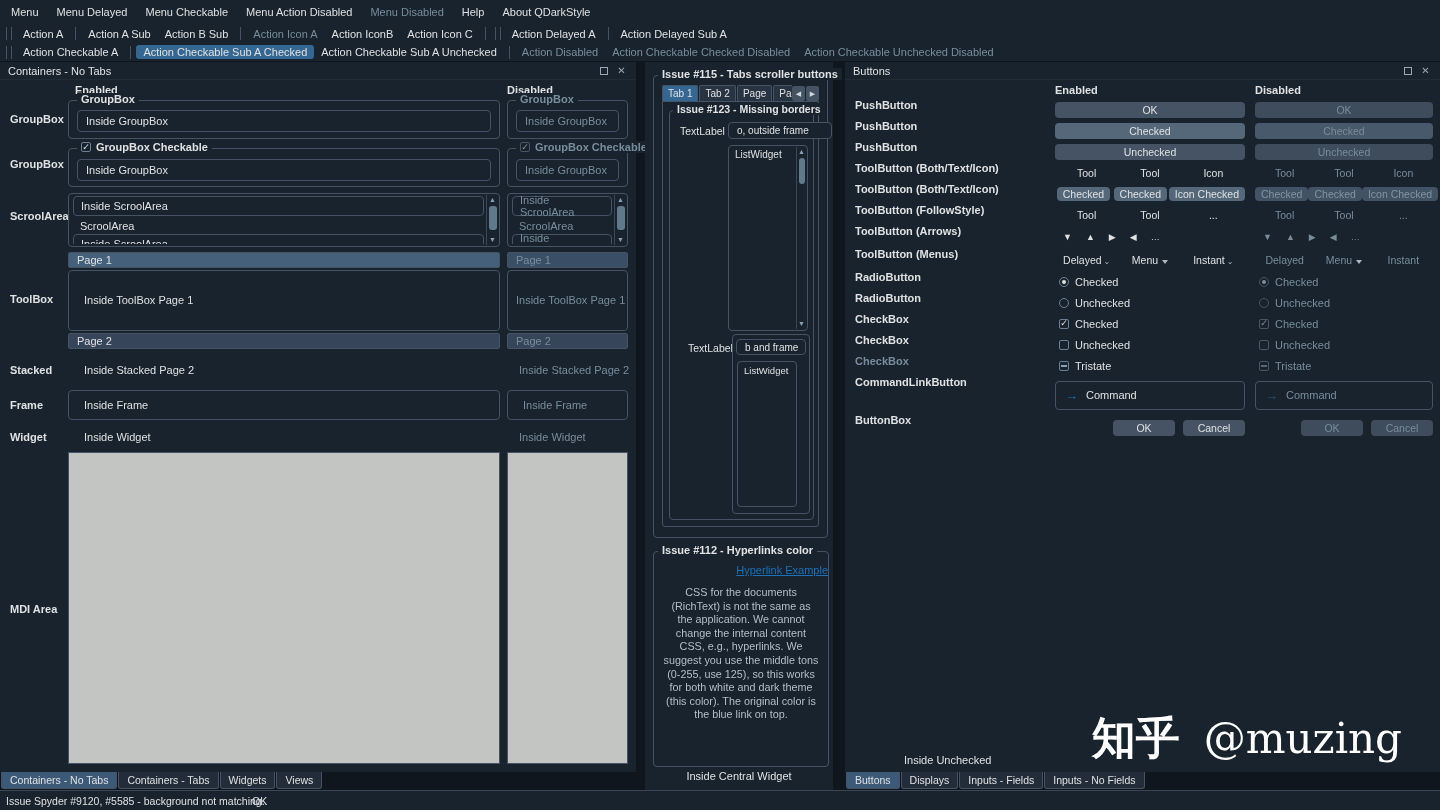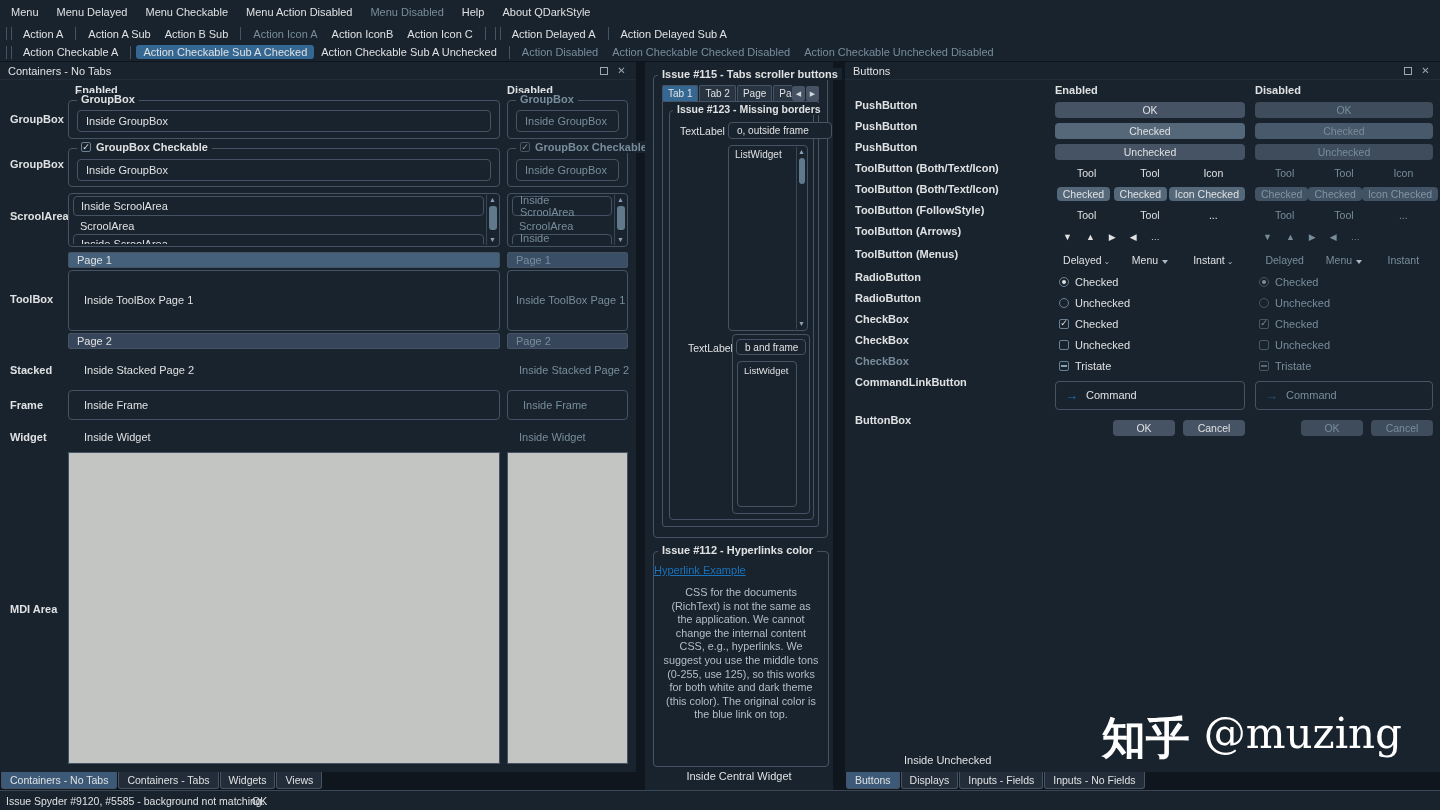--- a/index.html
+++ b/index.html
@@ -95,21 +95,21 @@
   .dis .cmd-arrow{color:#28567e}
   .dis .arrow{color:#788D9C}
 
   
   .tabstrip{position:absolute;top:772px;height:18px;display:flex;align-items:flex-start;padding-left:1px;background:#10161d}
   .btab{height:17px;display:flex;align-items:center;padding:0 8px;font-size:10.5px;background:#222d39;border:1px solid #455364;border-top:none;border-radius:0 0 3px 3px;margin-right:1px;white-space:nowrap}
   .btab.sel{background:#3c5a78}
   .statusbar{position:absolute;left:0;top:790px;width:1440px;height:20px;background:#19232D;border-top:1px solid #3a4756}
   .status-item{position:absolute;top:0;height:20px;display:flex;align-items:center;font-size:10.5px;white-space:nowrap}
 
-  .watermark{position:absolute;right:38px;bottom:42px;display:flex;align-items:flex-start;gap:14px;color:#ffffff}
+  .watermark{position:absolute;right:38px;bottom:42px;display:flex;align-items:center;gap:24px;color:#ffffff}
   .wm-brand{font-size:44px;font-weight:bold;font-family:"DejaVu Sans",sans-serif}
   .wm-handle{font-size:42px;font-family:"DejaVu Serif",serif}
 </style>
 </head>
 <body>
 
 <div class="screen">
 
   <div class="menubar">
     <span class="menu-item">Menu</span>
@@ -292,21 +292,21 @@
                 <div class="item" style="font-size:9.5px">ListWidget</div>
               </div>
             </div>
           </div>
         </div>
       </div>
     </div>
 
     <div class="gb" style="left:8px;top:489px;width:176px;height:216px">
       <span class="legend" style="left:4px">Issue #112 - Hyperlinks color</span>
-      <div style="position:absolute;left:0;top:12px;width:100%;text-align:left">
+      <div style="position:absolute;left:0;top:12px;width:100%;text-align:right">
         <a class="hyperlink" href="#">Hyperlink Example</a>
       </div>
       <p class="richtext" style="position:absolute;left:9px;right:9px;top:34px">CSS for the documents (RichText) is not the same as the application. We cannot change the internal content CSS, e.g., hyperlinks. We suggest you use the middle tons (0-255, use 125), so this works for both white and dark theme (this color). The original color is the blue link on top.</p>
     </div>
 
     <span style="position:absolute;left:0;top:708px;width:100%;text-align:center">Inside Central Widget</span>
   </div>
 
   <div class="dock" id="right-dock" style="left:845px;top:62px;width:595px;height:710px">
     <div class="dock-title">

